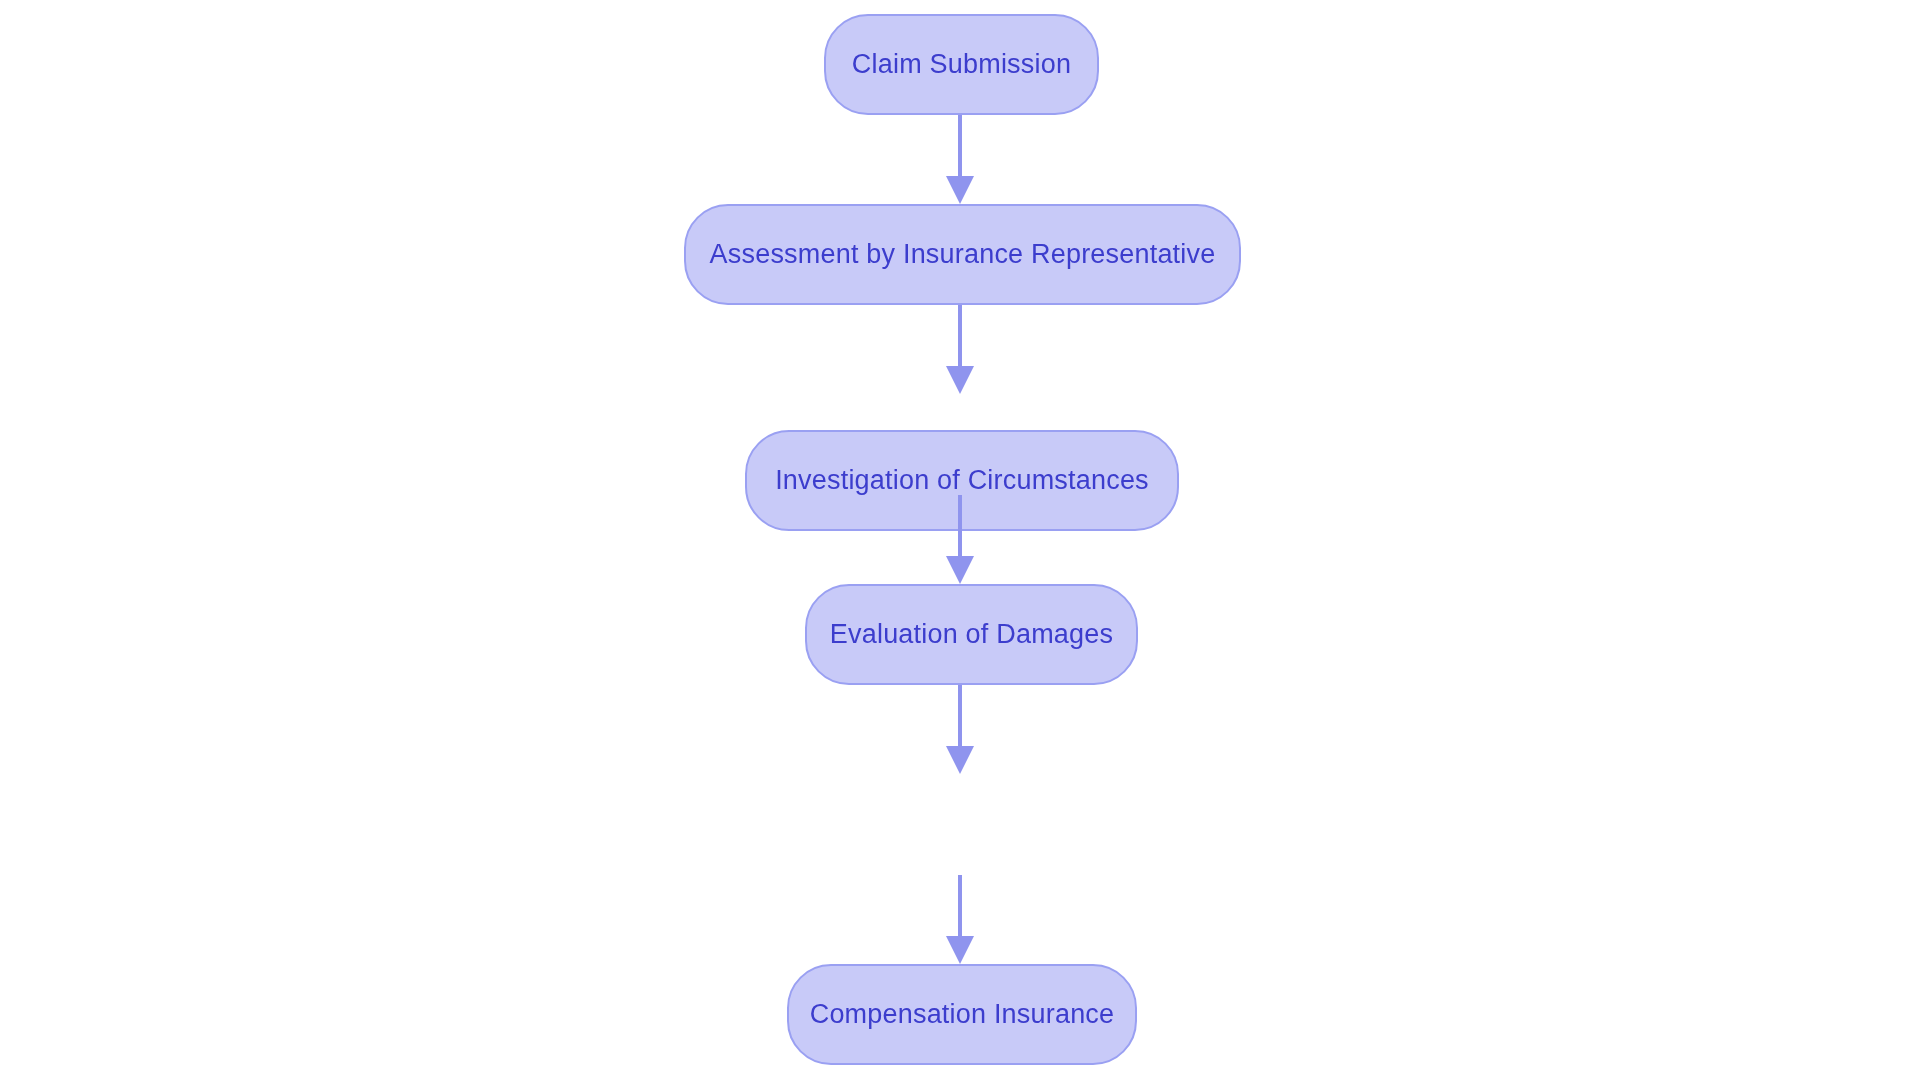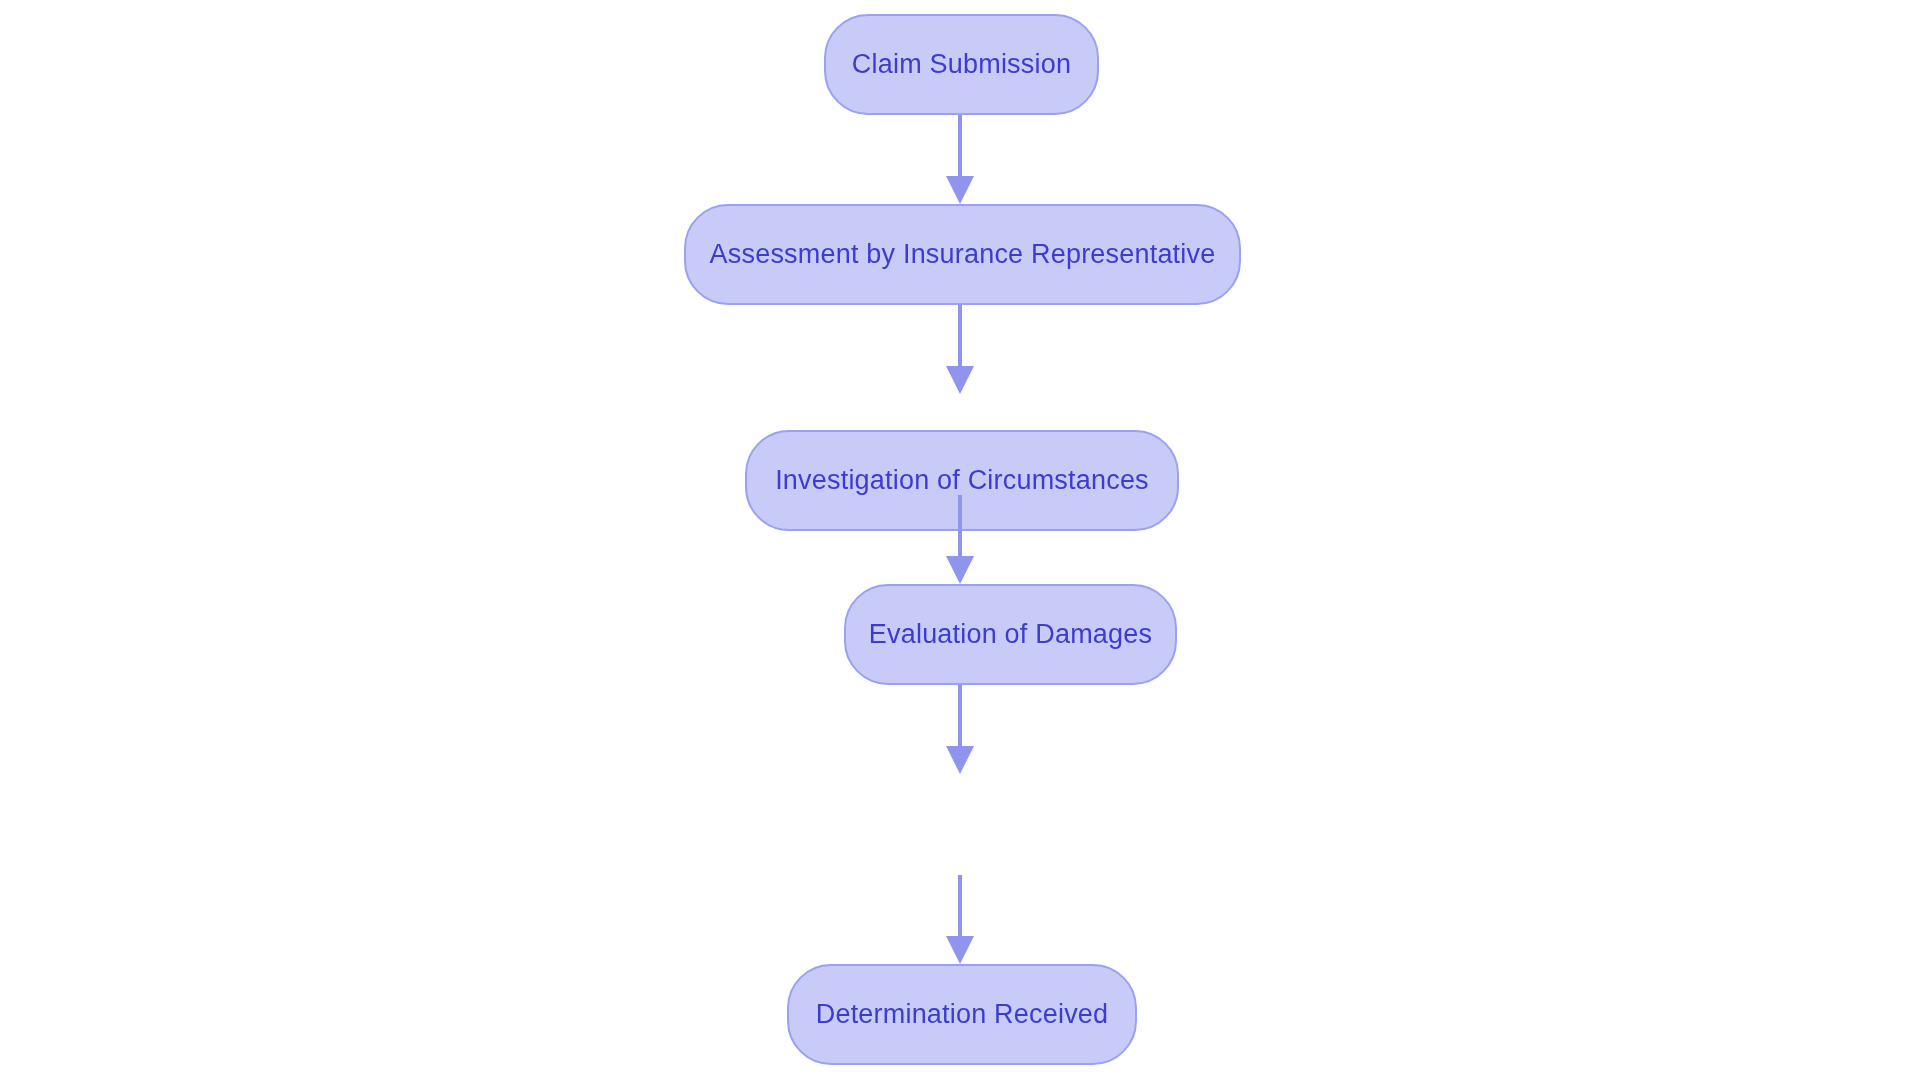--- a/index.html
+++ b/index.html
@@ -27,21 +27,21 @@
     justify-content: center;
     color: #3c3dcd;
     font-size: 27px;
     letter-spacing: 0.2px;
     white-space: nowrap;
     text-align: center;
   }
   .node-1 { left: 824px; top: 14px;  width: 275px; }
   .node-2 { left: 684px; top: 204px; width: 557px; text-align: center; }
   .node-3 { left: 745px; top: 394px; width: 434px; margin-top: 36px; }
-  .node-4 { left: 844px; top: 584px; width: 333px; }
+  .node-4 { left: 805px; top: 584px; width: 333px; }
   .node-5 { left: 739px; top: 774px; width: 447px; }
   .node-6 { left: 787px; top: 964px; width: 350px; }
 
   .arrow-stem {
     position: absolute;
     left: 958px;
     width: 4px;
     height: 61px;
     background: #8f94ee;
   }
@@ -91,16 +91,16 @@
   </div>
 
   <div class="arrow-stem stem-4"></div>
   <div class="arrow-head head-4"></div>
 
 
   <div class="arrow-stem stem-5"></div>
   <div class="arrow-head head-5"></div>
 
   <div class="flow-node node-6">
-    <span>Determination Received</span>
+    <span>Compensation Insurance</span>
   </div>
 
 </div>
 
 </body></html>

